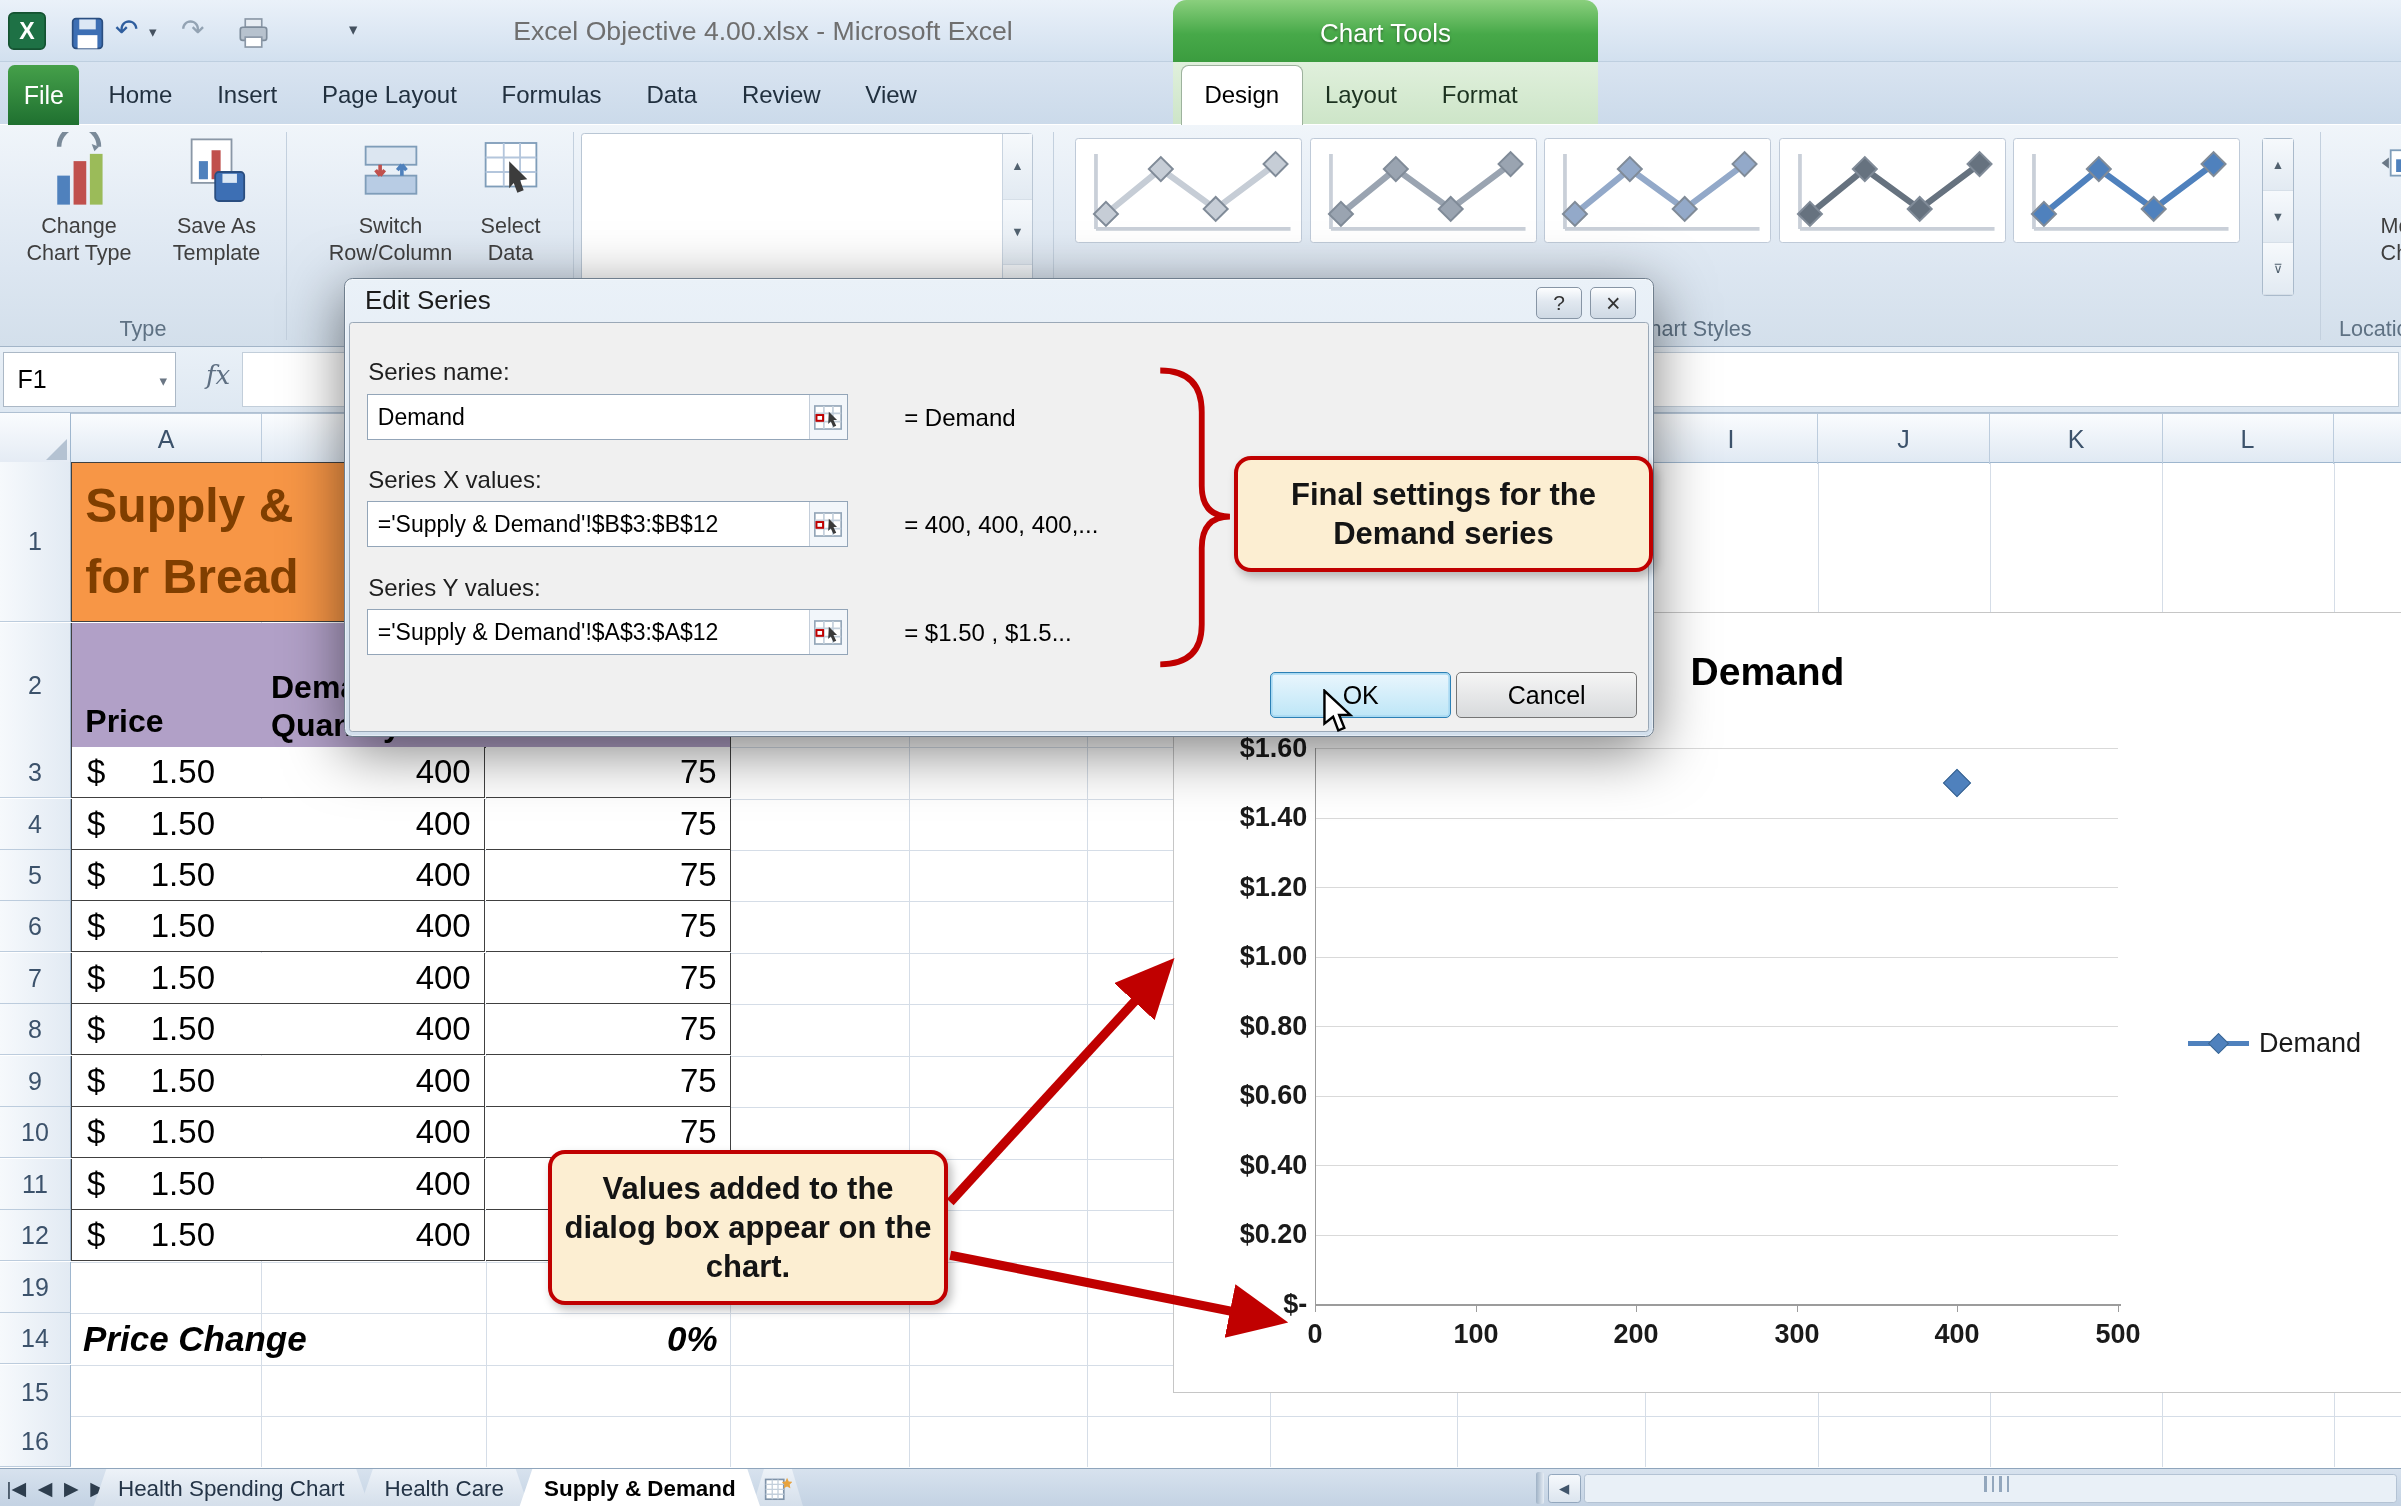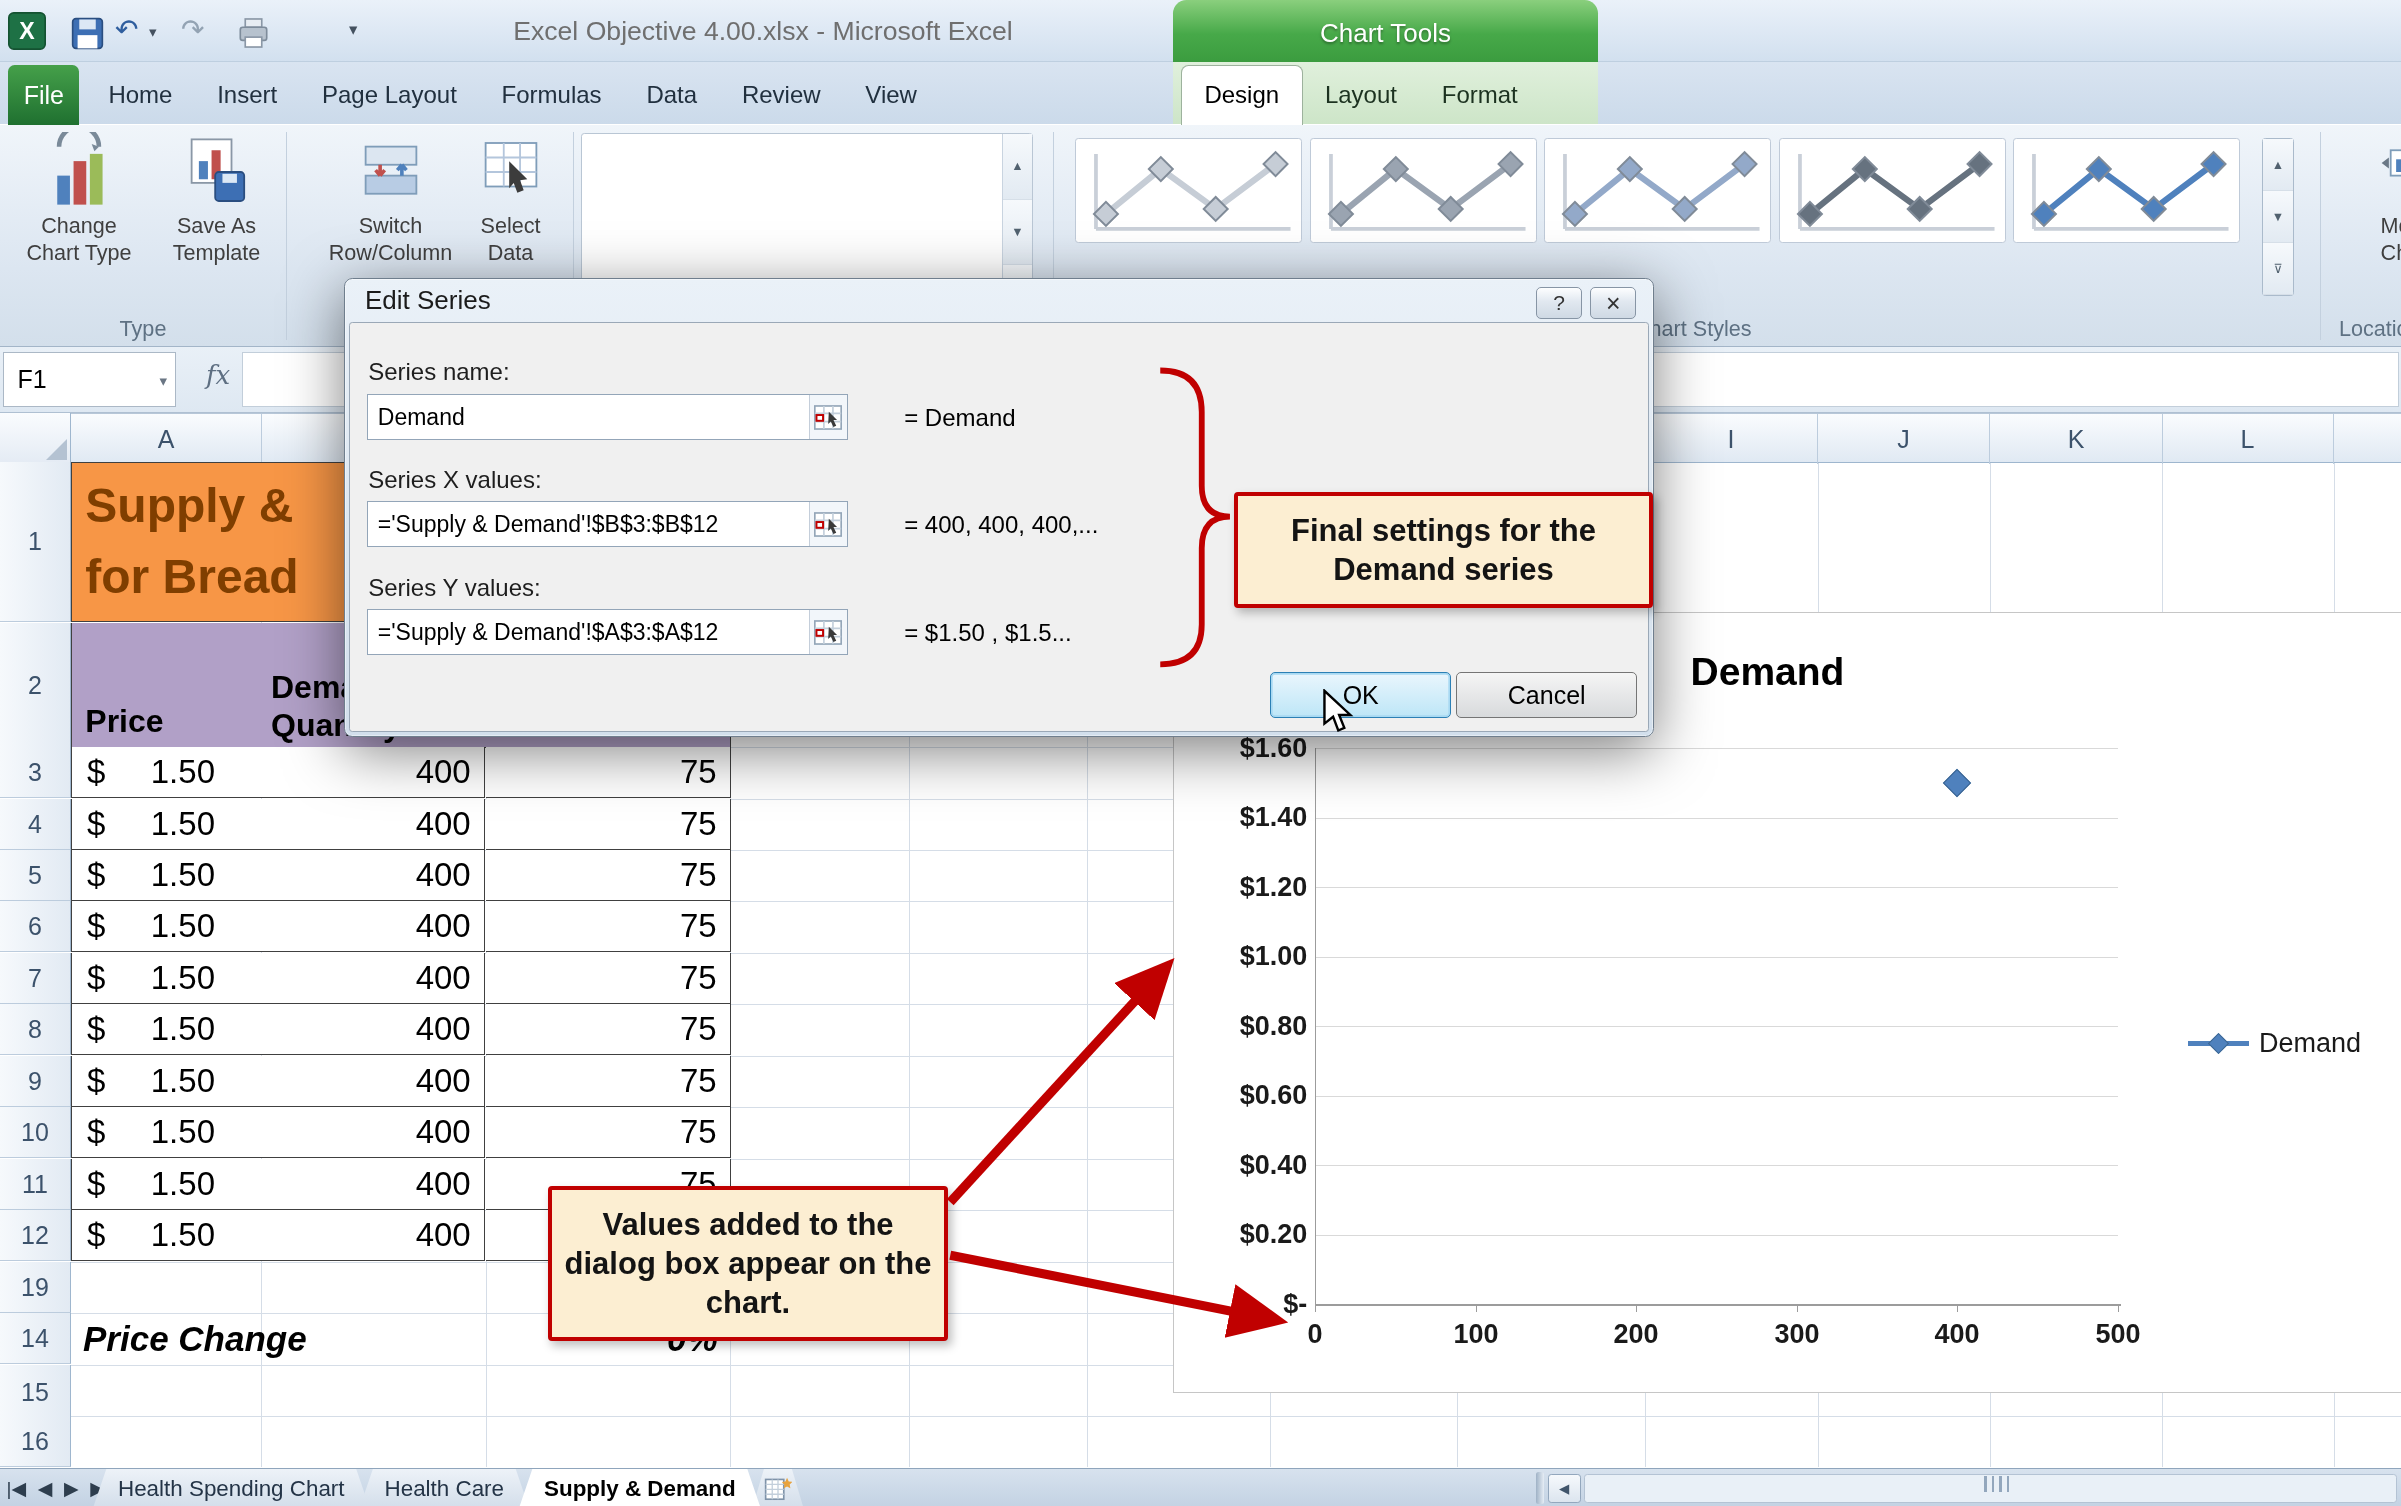--- a/index.html
+++ b/index.html
@@ -151,23 +151,23 @@
 .btn { position:absolute; height:46px; width:181px; border-radius:5px; font-size:25px;
   display:flex; align-items:center; justify-content:center;
   font-family:"Liberation Sans",sans-serif; }
 .btn-ok { left:898px; top:349px; background:linear-gradient(#EAF6FD,#BDE6F7);
   border:0.8px solid #2C80B5; box-shadow:0 0 0 1.7px #A8D9F2 inset;margin-left:22px; }
 .btn-cancel { left:1106px; top:349px; background:linear-gradient(#F5F5F5,#D8DADC);
   border:0.8px solid #757575; }
 
 
 .callout { z-index:30; background:#FCEED2; border:4.2px solid #C00000;
-  border-radius:4px; text-align:center; font-size:31px; line-height:39px;
+  border-radius:17px; text-align:center; font-size:31px; line-height:39px;
   font-weight:600; color:#141414; padding:15px 11.6px;
-  box-shadow:3.3px 5px 10px rgba(0,0,0,.25);margin-top:36px; }
+  box-shadow:3.3px 5px 10px rgba(0,0,0,.25); }
 
 
 .tabbar { left:0; top:1468px; width:2401px; height:39px;
   background:linear-gradient(#D7E2EE,#C3D2E3); border-top:0.8px solid #8FA5BC; }
 .navbtns { position:absolute; left:6.6px; top:0; height:39px; display:flex; gap:11.6px;
   align-items:center; font-size:19px; color:#2E3E4E; }
 .tabstrip { position:absolute; left:93px; top:0; height:39px; display:flex; }
 .stab { position:relative; height:39px; line-height:39px; padding:0 25px;
   font-size:22.4px; color:#243447; white-space:nowrap;
   background:linear-gradient(#EDF2F8,#D3DEEA);

